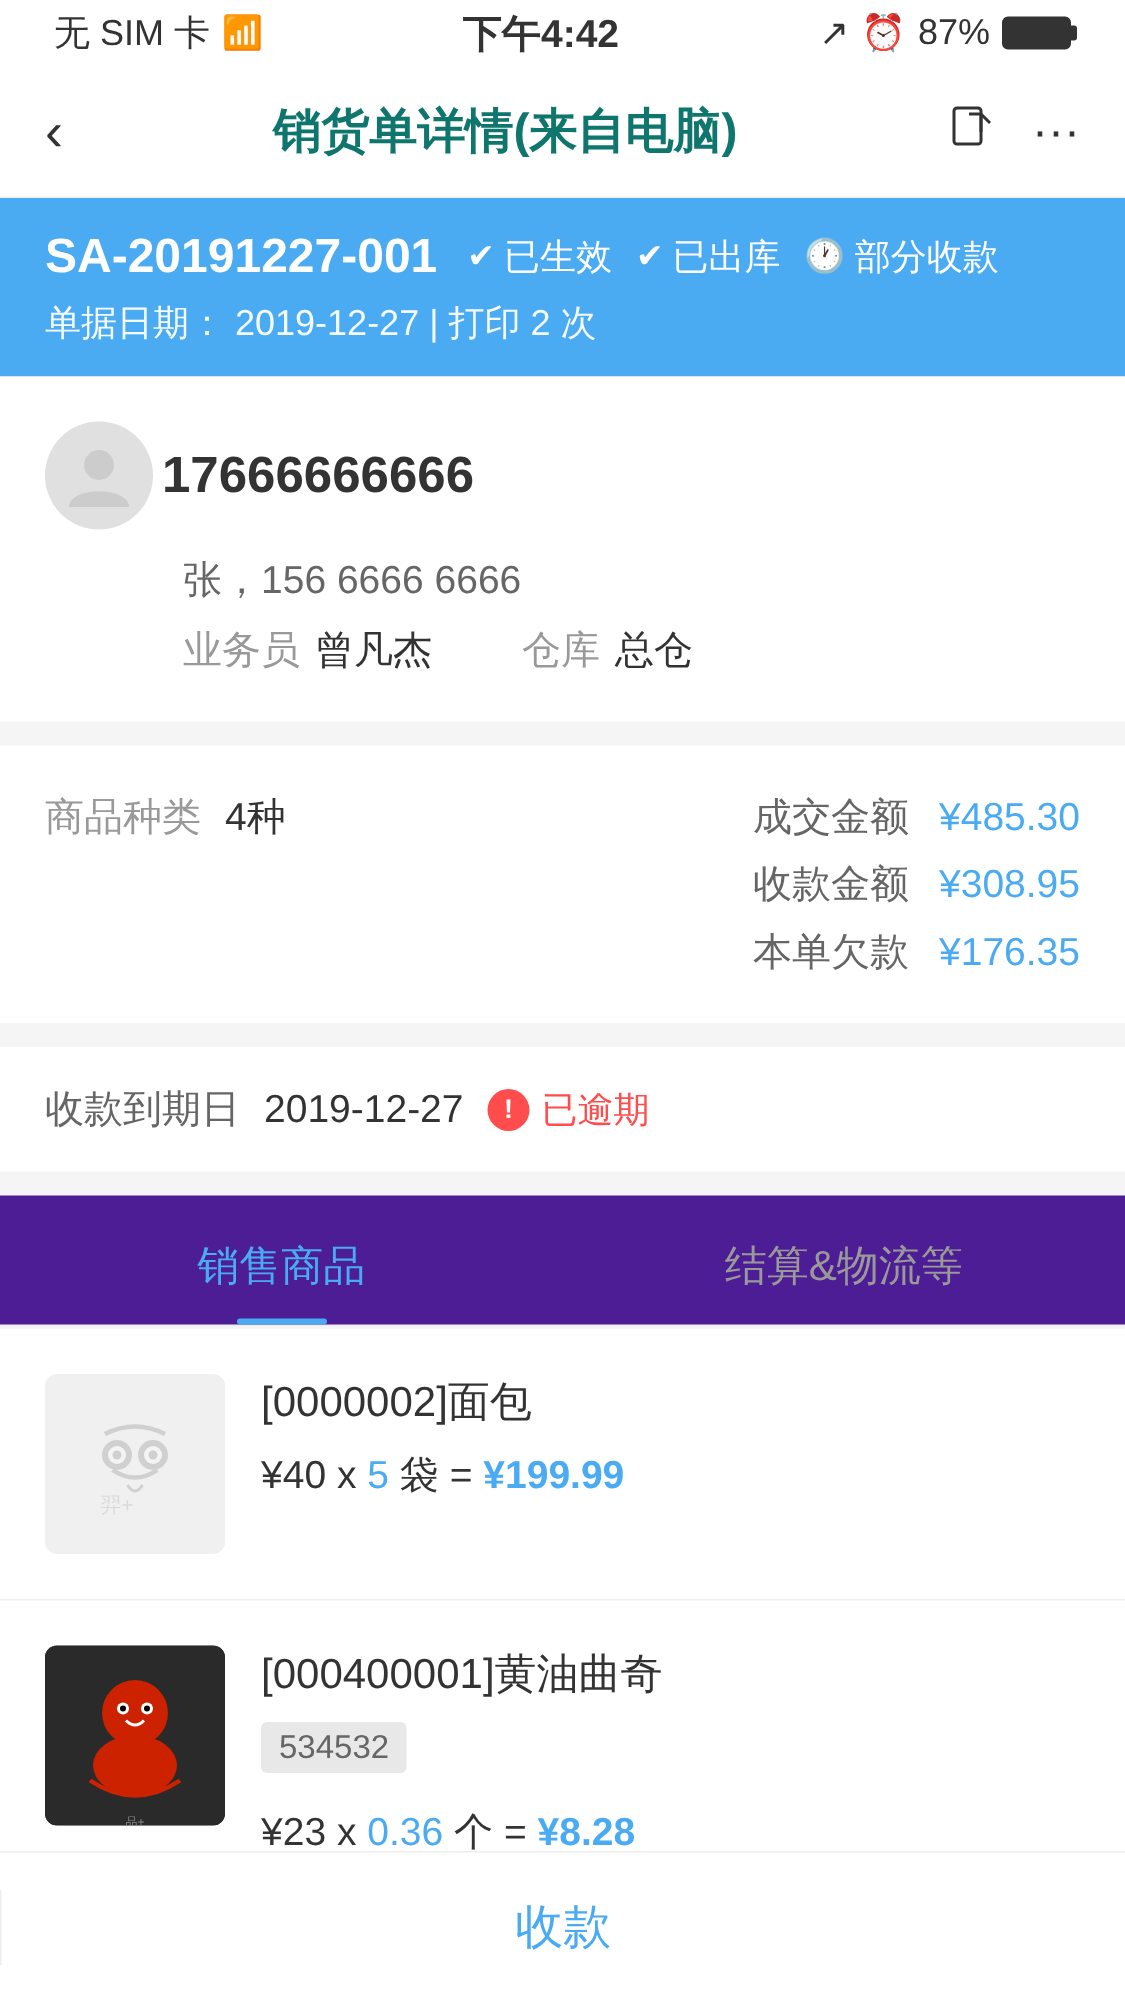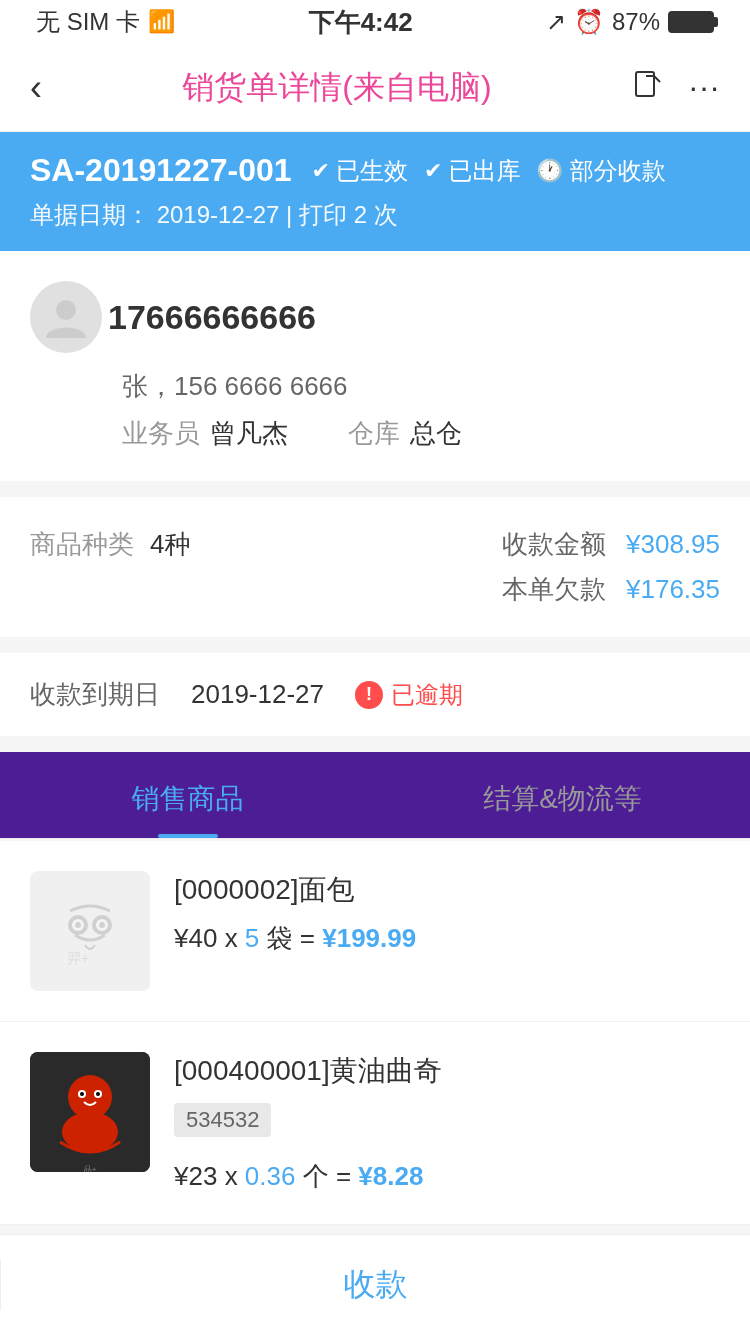--- a/index.html
+++ b/index.html
@@ -59,22 +59,22 @@
       padding: 0 30px;
       border-bottom: 1px solid #eee;
     }
     .nav-back {
       font-size: 36px;
       color: #333;
       cursor: pointer;
     }
     .nav-title {
       font-size: 32px;
-      font-weight: 400;
-      color: #ec4899;
+      font-weight: 700;
+      color: #0f766e;
     }
     .nav-right {
       display: flex;
       align-items: center;
       gap: 24px;
     }
     .nav-share, .nav-more {
       font-size: 32px;
       color: #333;
       cursor: pointer;
@@ -198,21 +198,21 @@
     .stats-row-label { font-size: 26px; color: #666; }
     .stats-row-value { font-size: 26px; color: #4AABF3; font-weight: 500; }
 
     
     .overdue-section {
       background: #fff;
       padding: 24px 30px;
       margin-bottom: 16px;
       display: flex;
       align-items: center;
-      gap: 31px;
+      gap: 16px;
     }
     .overdue-label { font-size: 26px; color: #666; }
     .overdue-date { font-size: 26px; color: #333; }
     .overdue-badge {
       display: flex;
       align-items: center;
       gap: 8px;
       font-size: 24px;
       color: #ff4d4d;
     }
@@ -433,20 +433,24 @@
   </div>
 </div>
 
 <div class="stats-section">
   <div class="stats-left">
     <span class="stats-label">商品种类</span>
     <span class="stats-value">4种</span>
   </div>
   <div class="stats-right">
     <div class="stats-row">
+      <span class="stats-row-label">成交金额</span>
+      <span class="stats-row-value">¥485.30</span>
+    </div>
+    <div class="stats-row">
       <span class="stats-row-label">收款金额</span>
       <span class="stats-row-value">¥308.95</span>
     </div>
     <div class="stats-row">
       <span class="stats-row-label">本单欠款</span>
       <span class="stats-row-value">¥176.35</span>
     </div>
   </div>
 </div>
 

